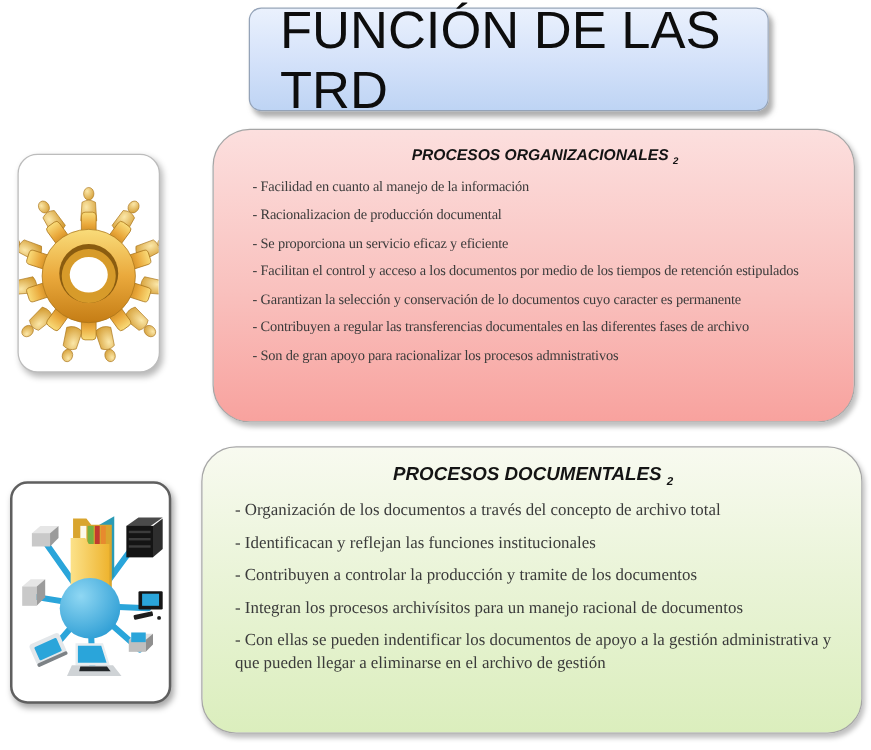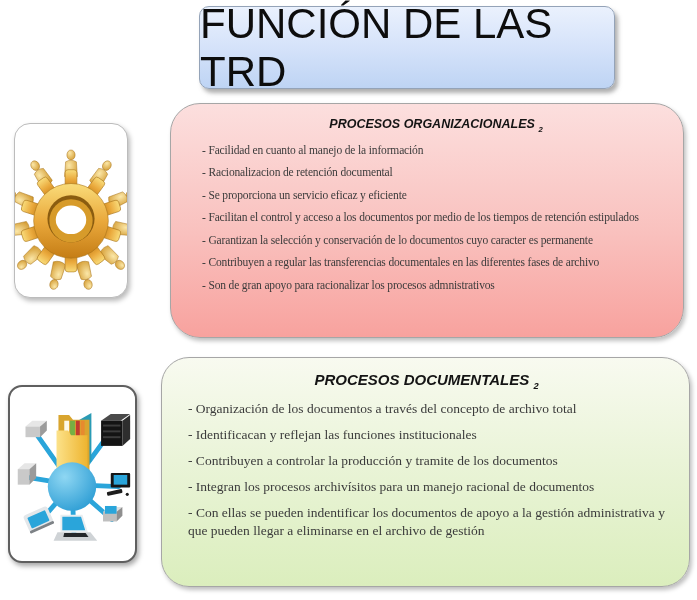--- a/index.html
+++ b/index.html
@@ -10,21 +10,21 @@
     color:#3b3b3b;
   }
   
   .title-box{
     position:absolute;left:199px;top:6px;width:416px;height:83px;
     box-sizing:border-box;
     border:1px solid #94a3b8;border-radius:10px;
     background:linear-gradient(180deg,#eaf1fd 0%,#d6e3fa 48%,#bed4f4 100%);
     box-shadow:3px 4px 4px rgba(110,110,110,.55);
     display:flex;align-items:center;justify-content:center;
-    font-size:42px;color:#0d0d0d;letter-spacing:0;
+    font-size:42px;color:#0d0d0d;letter-spacing:0;padding-left:24px;
   }
   
   .figure{position:absolute;background:#fff;box-sizing:border-box;overflow:hidden;}
   .figure svg{display:block;width:100%;height:100%;}
   .gear-figure{
     left:14px;top:123px;width:114px;height:175px;
     border:1px solid #bcbcbc;border-radius:16px;
     box-shadow:2px 3px 5px rgba(0,0,0,.28);
   }
   .network-figure{
@@ -116,21 +116,21 @@
     <ellipse cx="57" cy="97" rx="15.5" ry="14.5" fill="#ffffff"></ellipse>
   </svg>
 </div>
 
 <div class="panel panel-pink">
   <div class="panel-heading">
     <span>PROCESOS ORGANIZACIONALES</span>
     <sub>2</sub>
   </div>
   <div class="panel-item">- Facilidad en cuanto al manejo de la información</div>
-  <div class="panel-item">- Racionalizacion de retención documental</div>
+  <div class="panel-item">- Racionalizacion de producción documental</div>
   <div class="panel-item">- Se proporciona un servicio eficaz y eficiente</div>
   <div class="panel-item justify">- Facilitan el control y acceso a los documentos  por medio de los tiempos de retención estipulados</div>
   <div class="panel-item">- Garantizan la selección y conservación de lo documentos cuyo caracter es permanente</div>
   <div class="panel-item">- Contribuyen a regular las transferencias documentales en las diferentes fases de archivo</div>
   <div class="panel-item">- Son de gran apoyo para racionalizar los procesos admnistrativos</div>
 </div>
 
 <div class="figure network-figure">
   <svg viewBox="0 0 129 178" aria-hidden="true">
     <defs>

